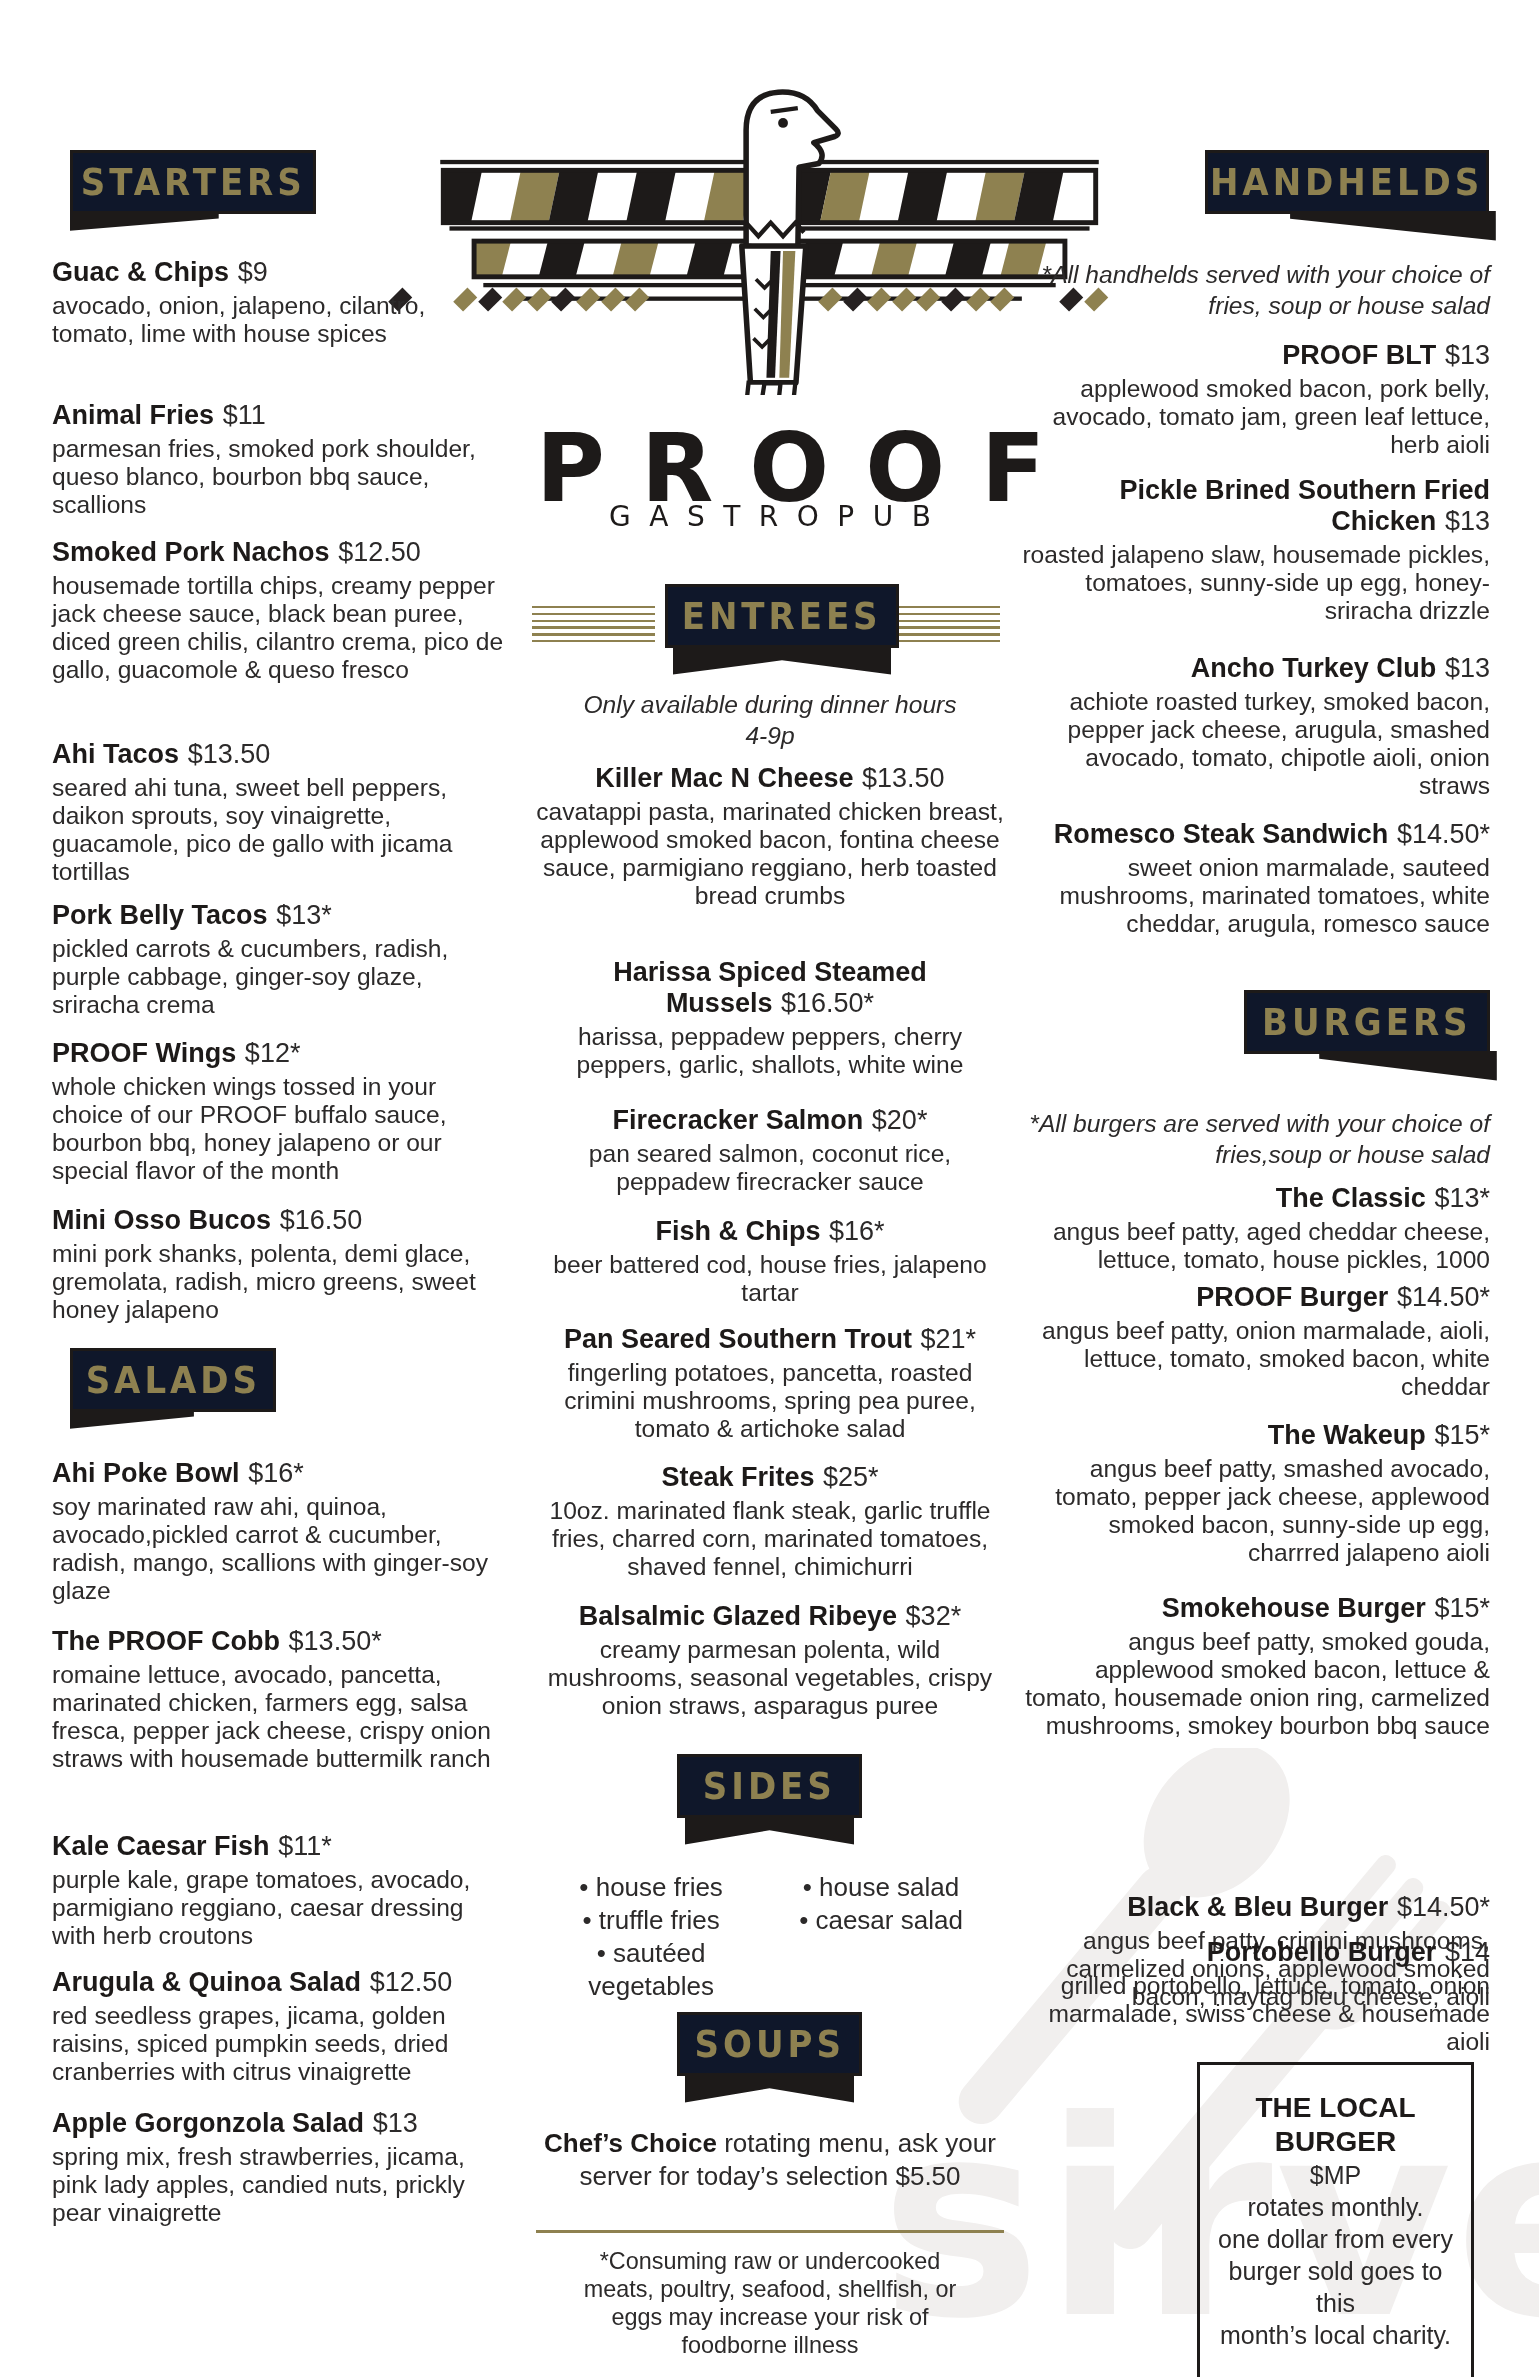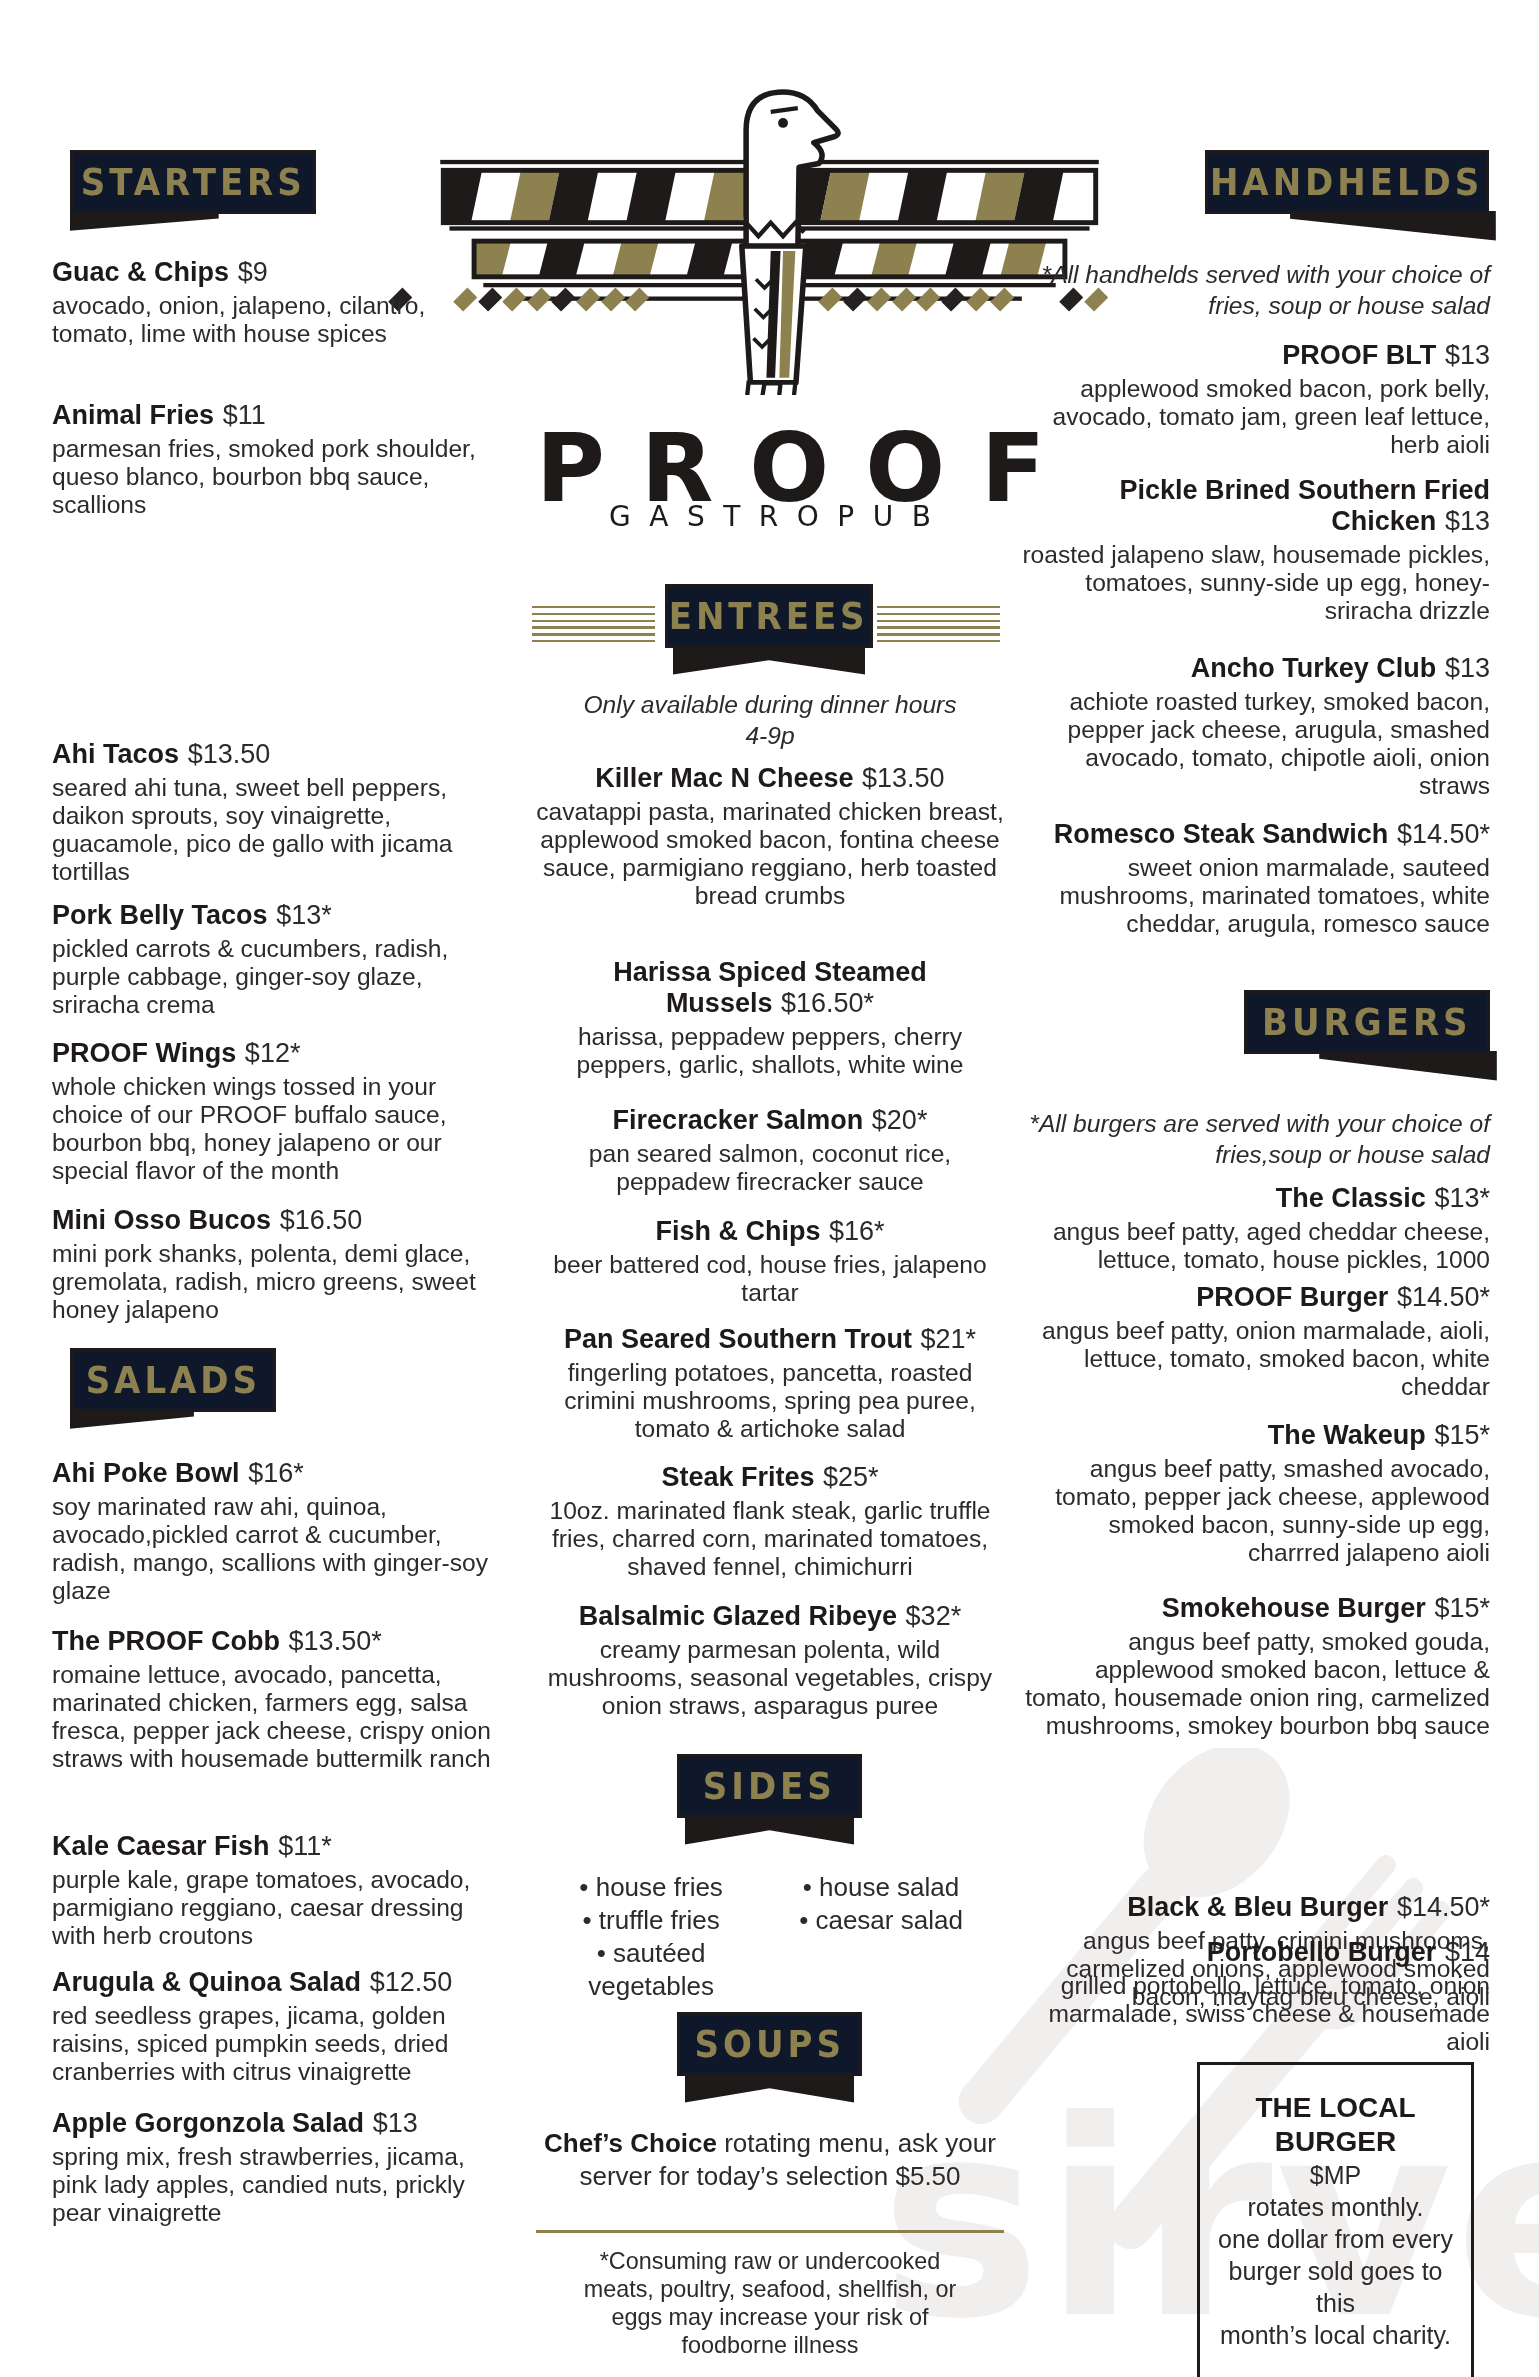--- a/index.html
+++ b/index.html
@@ -189,20 +189,24 @@
   </div>
 
   <div class="i col-l" style="top:257px">
     <div class="t"><span class="nm">Guac &amp; Chips</span><span class="pr">$9</span></div>
     <div class="d">avocado, onion, jalapeno, cilantro, tomato, lime with house spices</div>
   </div>
   <div class="i col-l" style="top:400px">
     <div class="t"><span class="nm">Animal Fries</span><span class="pr">$11</span></div>
     <div class="d">parmesan fries, smoked pork shoulder, queso blanco, bourbon bbq sauce, scallions</div>
   </div>
+  <div class="i col-l" style="top:537px">
+    <div class="t"><span class="nm">Smoked Pork Nachos</span><span class="pr">$12.50</span></div>
+    <div class="d">housemade tortilla chips, creamy pepper jack cheese sauce, black bean puree, diced green chilis, cilantro crema, pico de gallo, guacomole &amp; queso fresco</div>
+  </div>
   <div class="i col-l" style="top:739px">
     <div class="t"><span class="nm">Ahi Tacos</span><span class="pr">$13.50</span></div>
     <div class="d">seared ahi tuna, sweet bell peppers, daikon sprouts, soy vinaigrette, guacamole, pico de gallo with jicama tortillas</div>
   </div>
   <div class="i col-l" style="top:900px">
     <div class="t"><span class="nm">Pork Belly Tacos</span><span class="pr">$13*</span></div>
     <div class="d">pickled carrots &amp; cucumbers, radish, purple cabbage, ginger-soy glaze, sriracha crema</div>
   </div>
   <div class="i col-l" style="top:1038px">
     <div class="t"><span class="nm">PROOF Wings</span><span class="pr">$12*</span></div>
@@ -234,21 +238,21 @@
     <div class="t"><span class="nm">Arugula &amp; Quinoa Salad</span><span class="pr">$12.50</span></div>
     <div class="d">red seedless grapes, jicama, golden raisins, spiced pumpkin seeds, dried cranberries with citrus vinaigrette</div>
   </div>
   <div class="i col-l" style="top:2108px">
     <div class="t"><span class="nm">Apple Gorgonzola Salad</span><span class="pr">$13</span></div>
     <div class="d">spring mix, fresh strawberries, jicama, pink lady apples, candied nuts, prickly pear vinaigrette</div>
   </div>
 
   <div class="pins" style="left:532px;top:606px;width:123px"></div>
   <div class="pins" style="left:877px;top:606px;width:123px"></div>
-  <div class="hdr ribbon" style="left:665px;top:584px;width:208px">
+  <div class="hdr ribbon" style="left:665px;top:584px;width:234px">
     <span class="htx">ENTREES</span>
       <i class="sh"></i>
   </div>
 
   <div class="i col-m note" style="top:689px">
     <div>Only available during dinner hours</div>
     <div>4-9p</div>
   </div>
 
   <div class="i col-m" style="top:763px">

